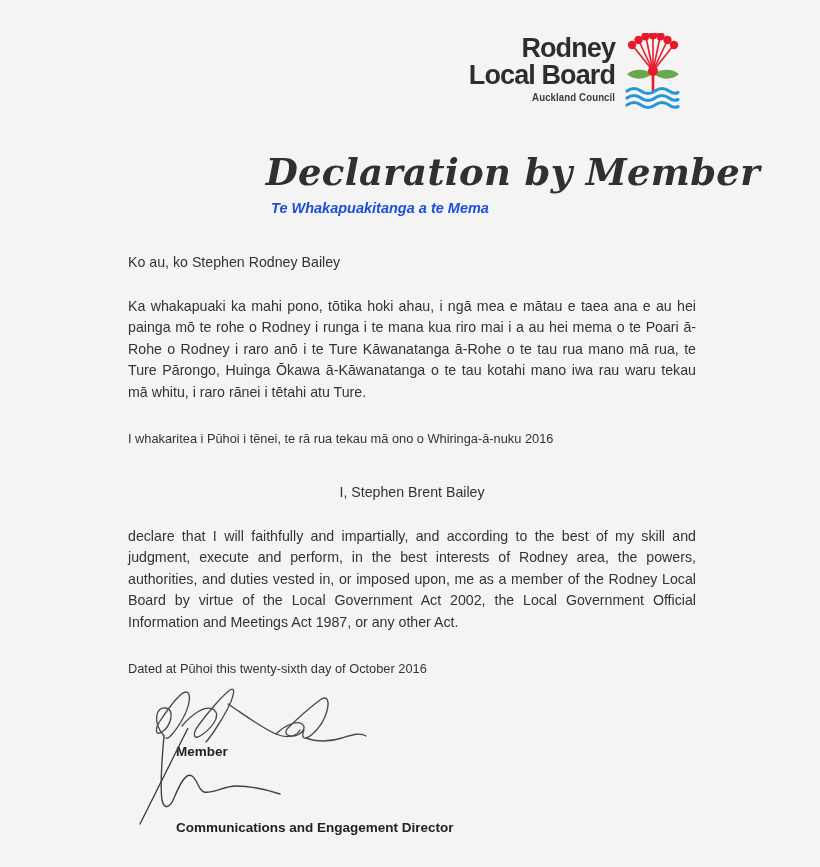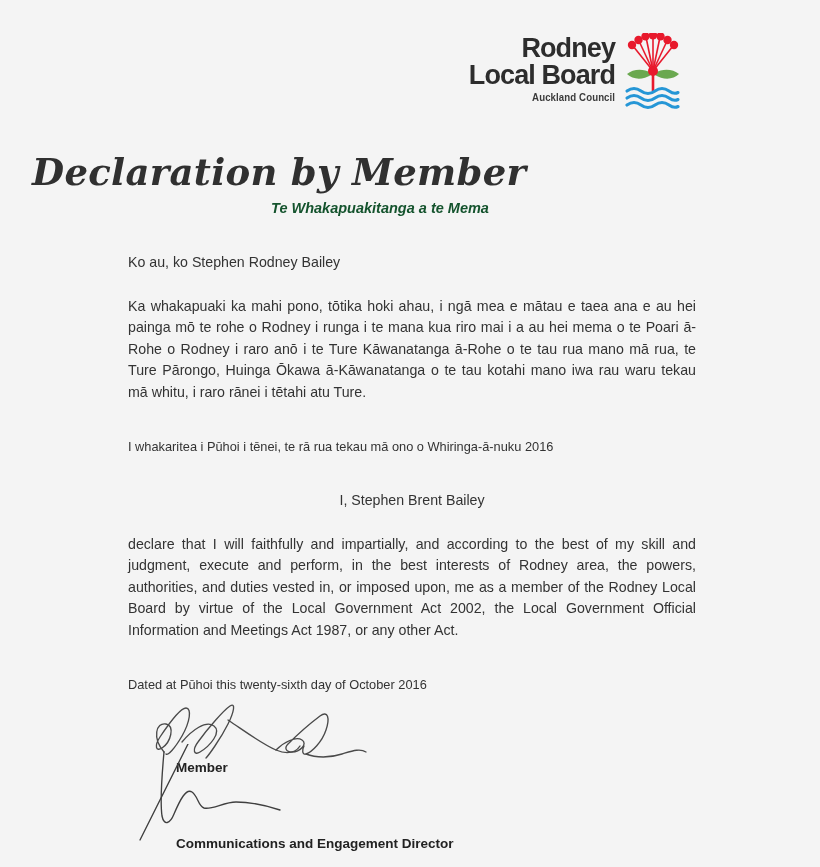--- a/index.html
+++ b/index.html
@@ -62,57 +62,56 @@
     height: 78px;
     flex: none;
   }
 
   
   .doc-title {
     position: absolute;
     top: 150px;
     left: 0;
     width: 760px;
-    text-align: left;
+    text-align: right;
     font-family: "DejaVu Serif", serif;
     font-style: italic;
     font-weight: bold;
     font-size: 37px;
     letter-spacing: 0.3px;
     color: #303030;
-    margin-left: 32px;
   }
   .doc-subtitle {
     position: absolute;
     top: 200px;
     left: 0;
     width: 760px;
     text-align: center;
     font-size: 14.5px;
     font-style: italic;
     font-weight: bold;
-    color: #14532d;
+    color: #1d4ed8;
   }
 
   
   .body-col {
     position: absolute;
     left: 128px;
     top: 252px;
     width: 568px;
   }
   .p {
     font-size: 14.2px;
     line-height: 21.5px;
     color: #333333;
     margin: 0;
   }
   .p-justify { text-align: justify; }
   .gap-22 { margin-top: 22px; }
-  .gap-26 { margin-top: 34px; }
+  .gap-26 { margin-top: 26px; }
   .gap-34 { margin-top: 34px; text-align: center; }
   .small {
     font-size: 12.8px;
     line-height: 19px;
   }
 
   
   .sig-block {
     position: relative;
     width: 340px;

